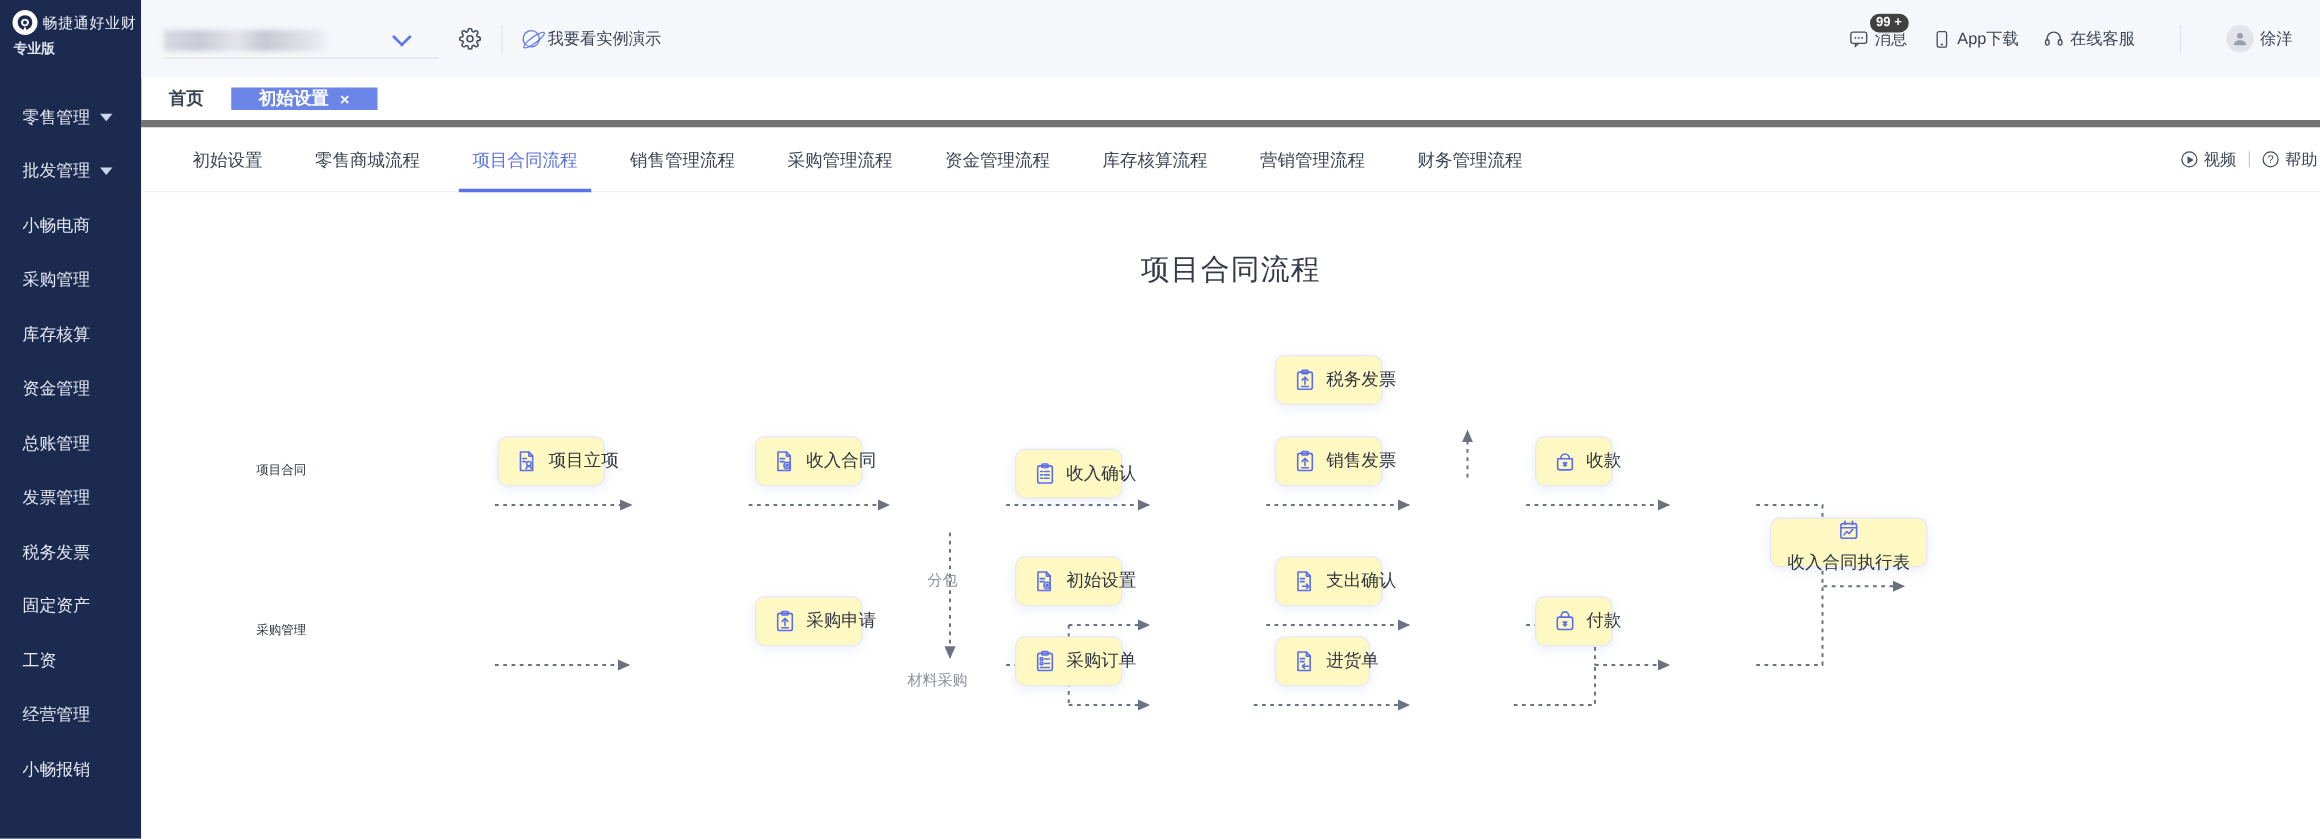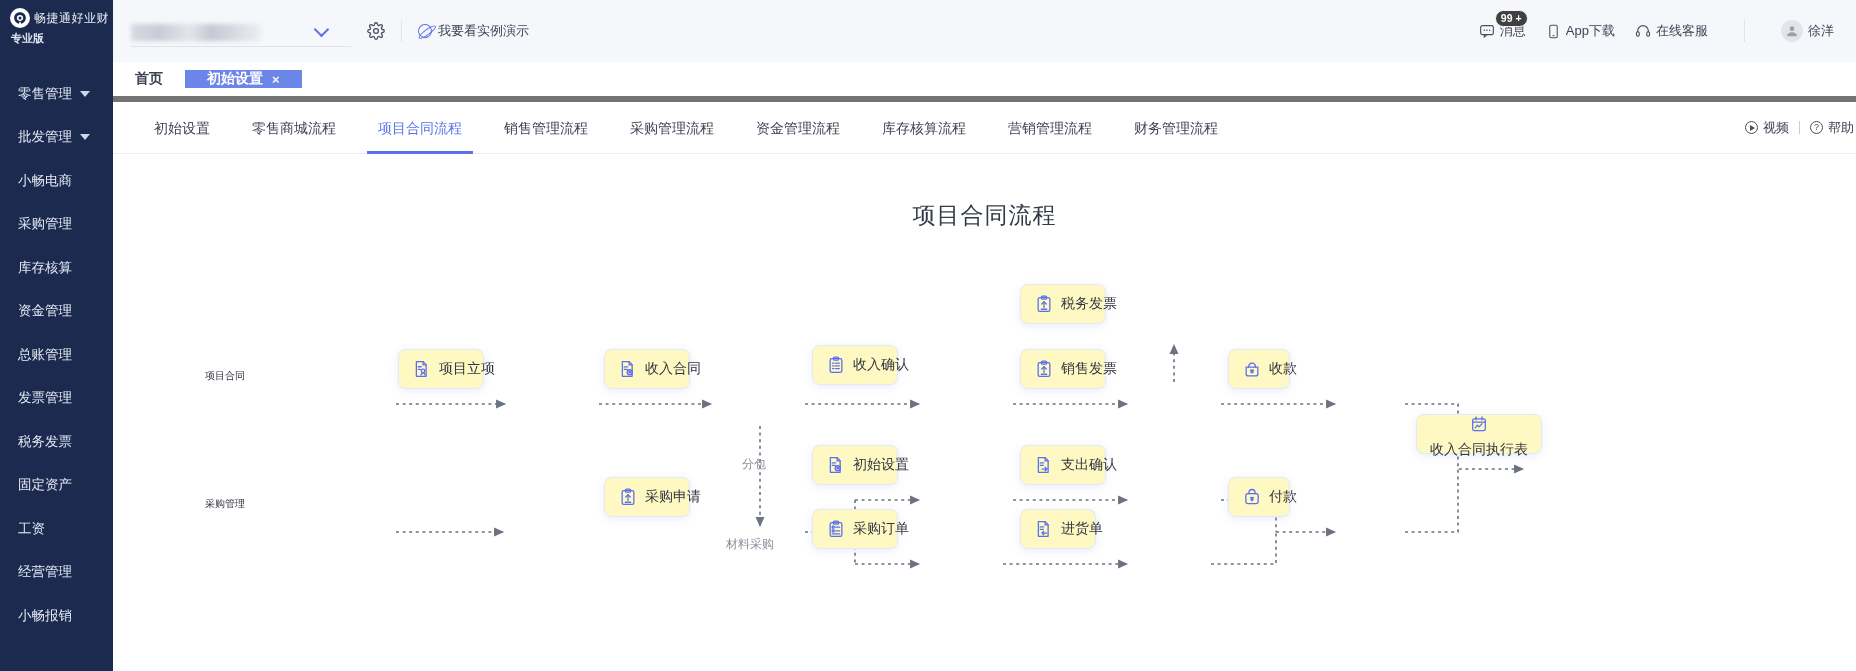--- a/index.html
+++ b/index.html
@@ -424,21 +424,21 @@
                 <path d="M4.5 2.2h9l4 4v15.6h-13z" fill="none" stroke="#5b6ef0" stroke-width="1.7" stroke-linecap="round" stroke-linejoin="round"></path>
                 <path d="M13.5 2.2v4.3h4" fill="none" stroke="#5b6ef0" stroke-width="1.7" stroke-linecap="round" stroke-linejoin="round"></path>
                 <line x1="7" y1="9.2" x2="11.5" y2="9.2" fill="none" stroke="#5b6ef0" stroke-width="1.7" stroke-linecap="round" stroke-linejoin="round"></line>
                 <line x1="7" y1="12.4" x2="11" y2="12.4" fill="none" stroke="#5b6ef0" stroke-width="1.7" stroke-linecap="round" stroke-linejoin="round"></line>
                 <circle cx="14.3" cy="16.4" r="3.4" fill="none" stroke="#5b6ef0" stroke-width="1.7" stroke-linecap="round" stroke-linejoin="round"></circle>
                 <circle cx="14.3" cy="16.4" r="1.1" fill="none" stroke="#5b6ef0" stroke-width="1.7" stroke-linecap="round" stroke-linejoin="round"></circle>
               </svg>
             </span>
             <span>收入合同</span>
           </div>
-          <div class="node" style="left: 699px; top: 191px; width: 86px;">
+          <div class="node" style="left: 699px; top: 205px; width: 86px;">
             <span style="display: flex; align-items: center;">
               <svg class="ico" viewBox="0 0 24 24">
                 <rect x="4.2" y="3.6" width="15.6" height="18.2" rx="2.2" fill="none" stroke="#5b6ef0" stroke-width="1.7" stroke-linecap="round" stroke-linejoin="round"></rect>
                 <rect x="8.6" y="1.6" width="6.8" height="3.8" rx="1.2" fill="none" stroke="#5b6ef0" stroke-width="1.7" stroke-linecap="round" stroke-linejoin="round"></rect>
                 <line x1="7.4" y1="9.6" x2="9.2" y2="9.6" fill="none" stroke="#5b6ef0" stroke-width="1.7" stroke-linecap="round" stroke-linejoin="round"></line>
                 <line x1="11.3" y1="9.6" x2="16.4" y2="9.6" fill="none" stroke="#5b6ef0" stroke-width="1.7" stroke-linecap="round" stroke-linejoin="round"></line>
                 <line x1="7.4" y1="13.2" x2="9.2" y2="13.2" fill="none" stroke="#5b6ef0" stroke-width="1.7" stroke-linecap="round" stroke-linejoin="round"></line>
                 <line x1="11.3" y1="13.2" x2="16.4" y2="13.2" fill="none" stroke="#5b6ef0" stroke-width="1.7" stroke-linecap="round" stroke-linejoin="round"></line>
                 <line x1="7.4" y1="16.8" x2="9.2" y2="16.8" fill="none" stroke="#5b6ef0" stroke-width="1.7" stroke-linecap="round" stroke-linejoin="round"></line>
                 <line x1="11.3" y1="16.8" x2="16.4" y2="16.8" fill="none" stroke="#5b6ef0" stroke-width="1.7" stroke-linecap="round" stroke-linejoin="round"></line>

